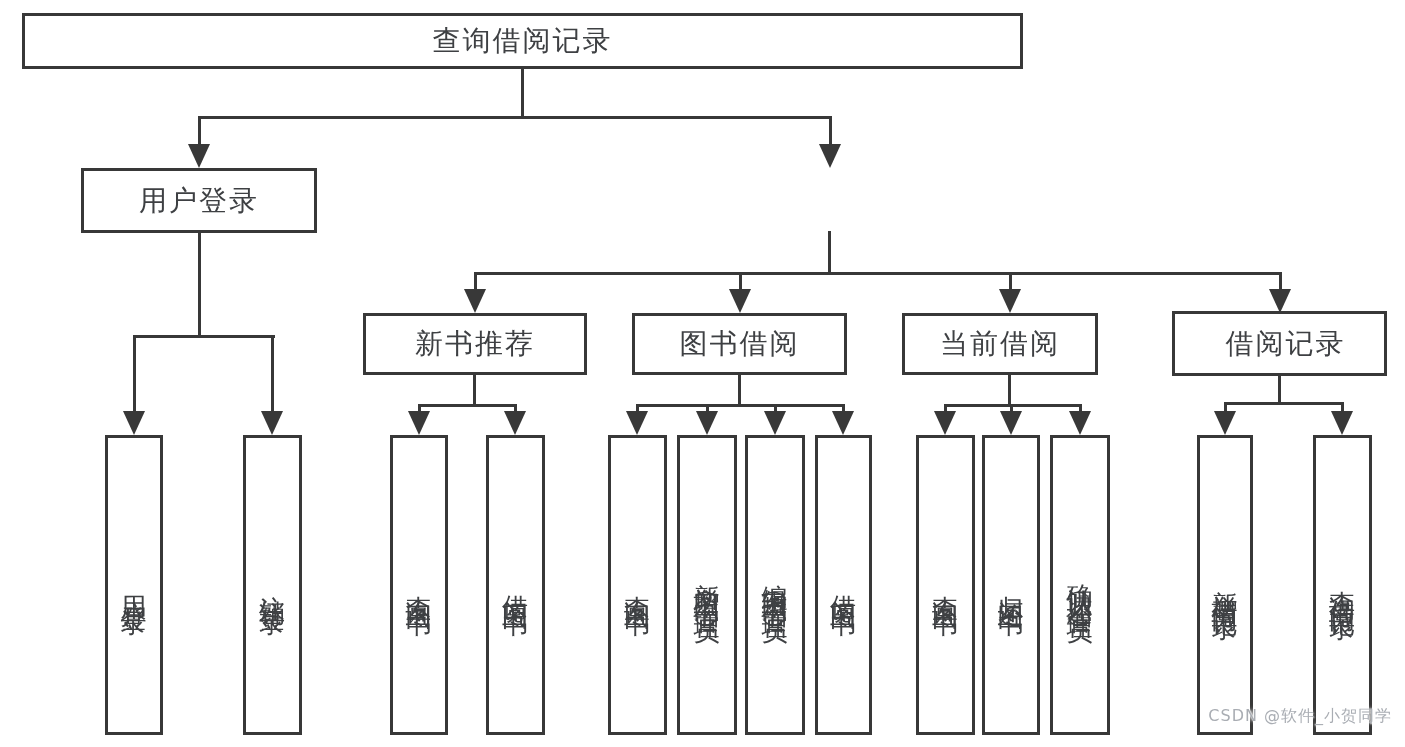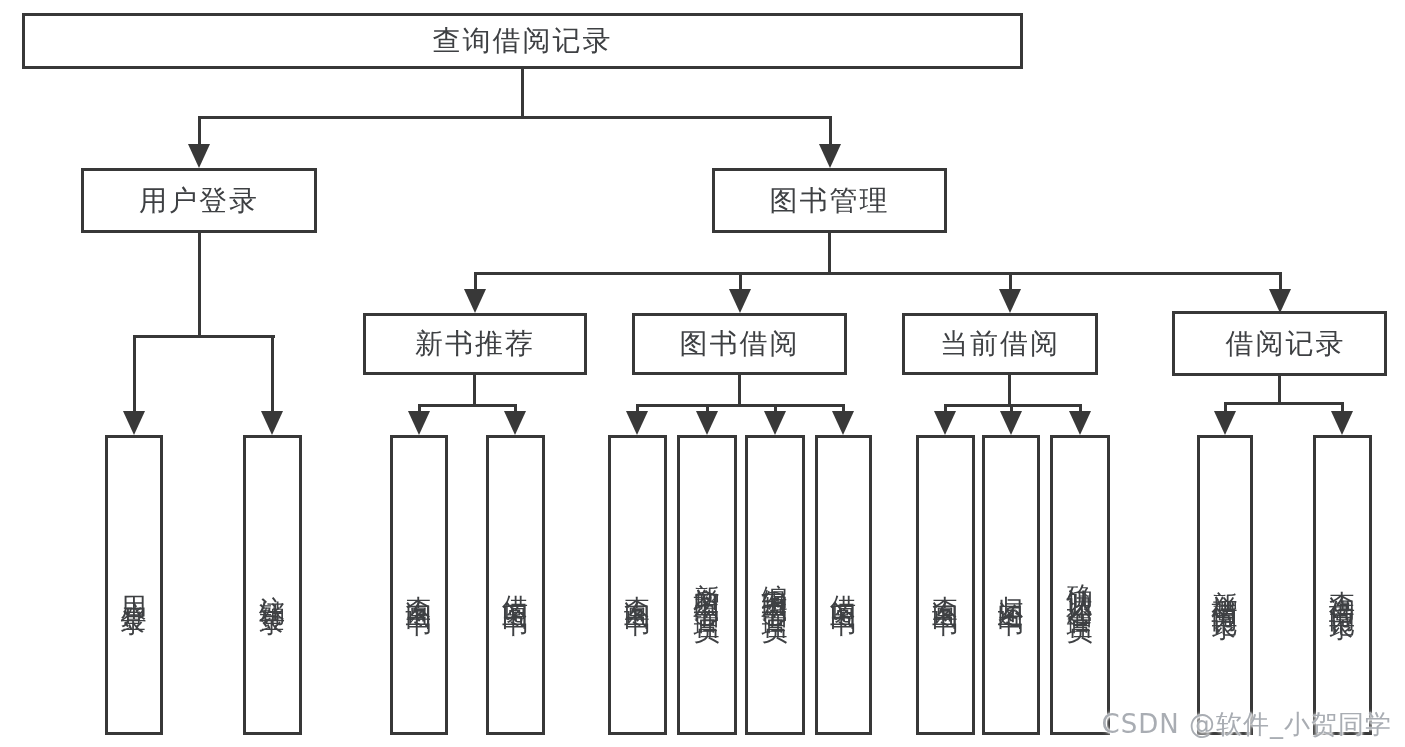--- a/index.html
+++ b/index.html
@@ -42,22 +42,22 @@
     position: absolute;
     width: 0; height: 0;
     border-left: 11px solid transparent;
     border-right: 11px solid transparent;
     border-top: 24px solid #383838;
     z-index: 1;
   }
   .watermark {
     position: absolute;
     right: 13px;
-    bottom: 5px;
-    font-size: 26px;
+    bottom: 20px;
+    font-size: 16px;
     letter-spacing: 1px;
     color: #a9adb3;
     text-shadow: 0 0 2px #ffffff, 0 0 4px #ffffff, 1px 1px 2px #ffffff;
     z-index: 5;
     white-space: nowrap;
   }
 </style>
 </head>
 <body>
 
@@ -122,23 +122,20 @@
   <div class="stem" style="left:1341px; top:402px; height:12px;"></div>
   <div class="tri" style="left:1331px; top:411px;"></div>
 
   <div class="box h" style="left:22px; top:13px; width:1001px; height:56px;">
     <span>查询借阅记录</span>
   </div>
 
   <div class="box h" style="left:81px; top:168px; width:236px; height:65px;">
     <span>用户登录</span>
   </div>
-  <div class="box h" style="left:712px; top:168px; width:235px; height:65px;">
-    <span>图书管理</span>
-  </div>
 
   <div class="box h" style="left:363px; top:313px; width:224px; height:62px;">
     <span>新书推荐</span>
   </div>
   <div class="box h" style="left:632px; top:313px; width:215px; height:62px;">
     <span>图书借阅</span>
   </div>
   <div class="box h" style="left:902px; top:313px; width:196px; height:62px;">
     <span>当前借阅</span>
   </div>

